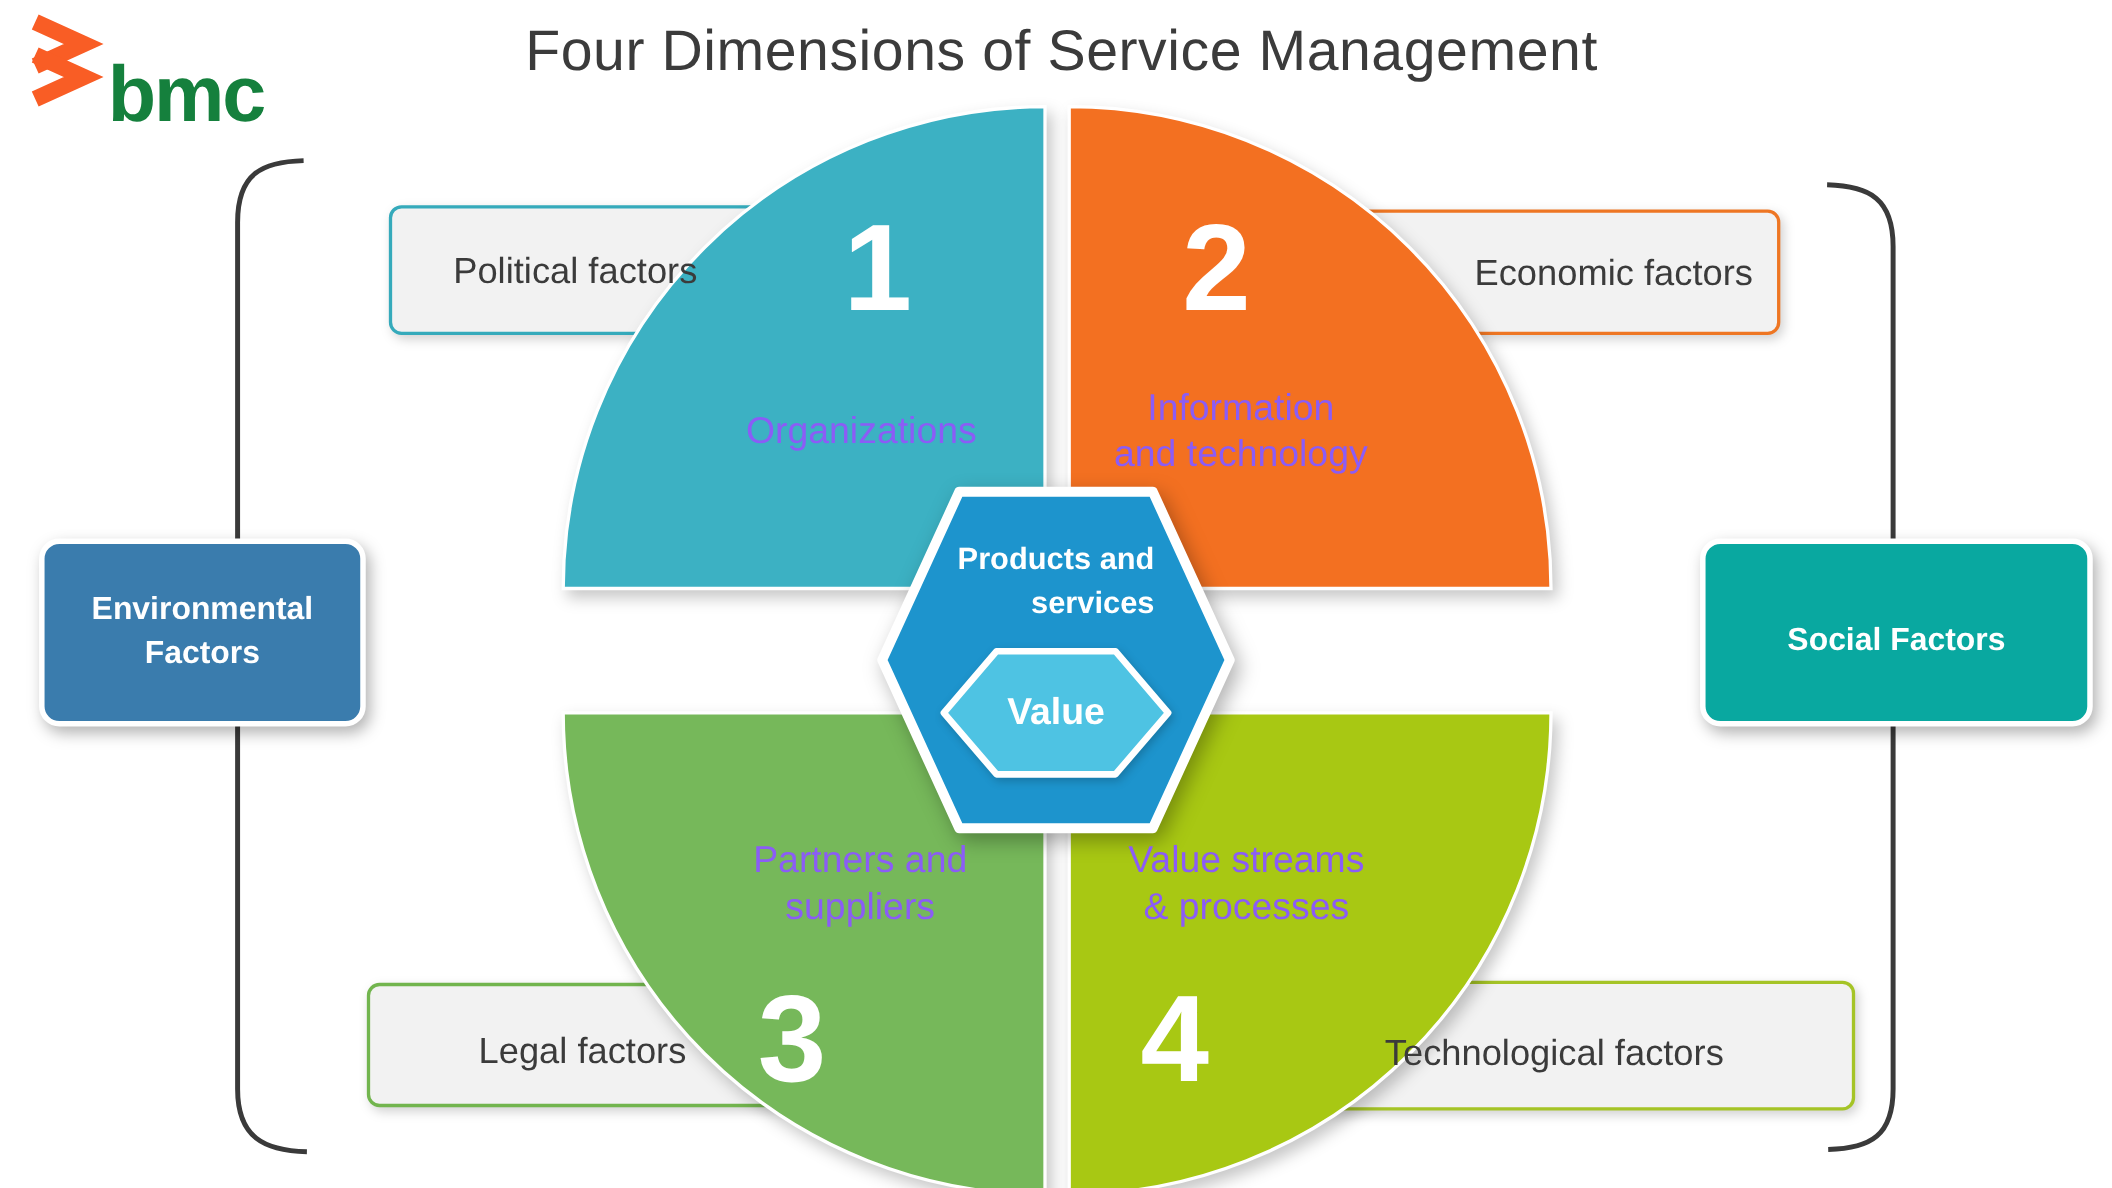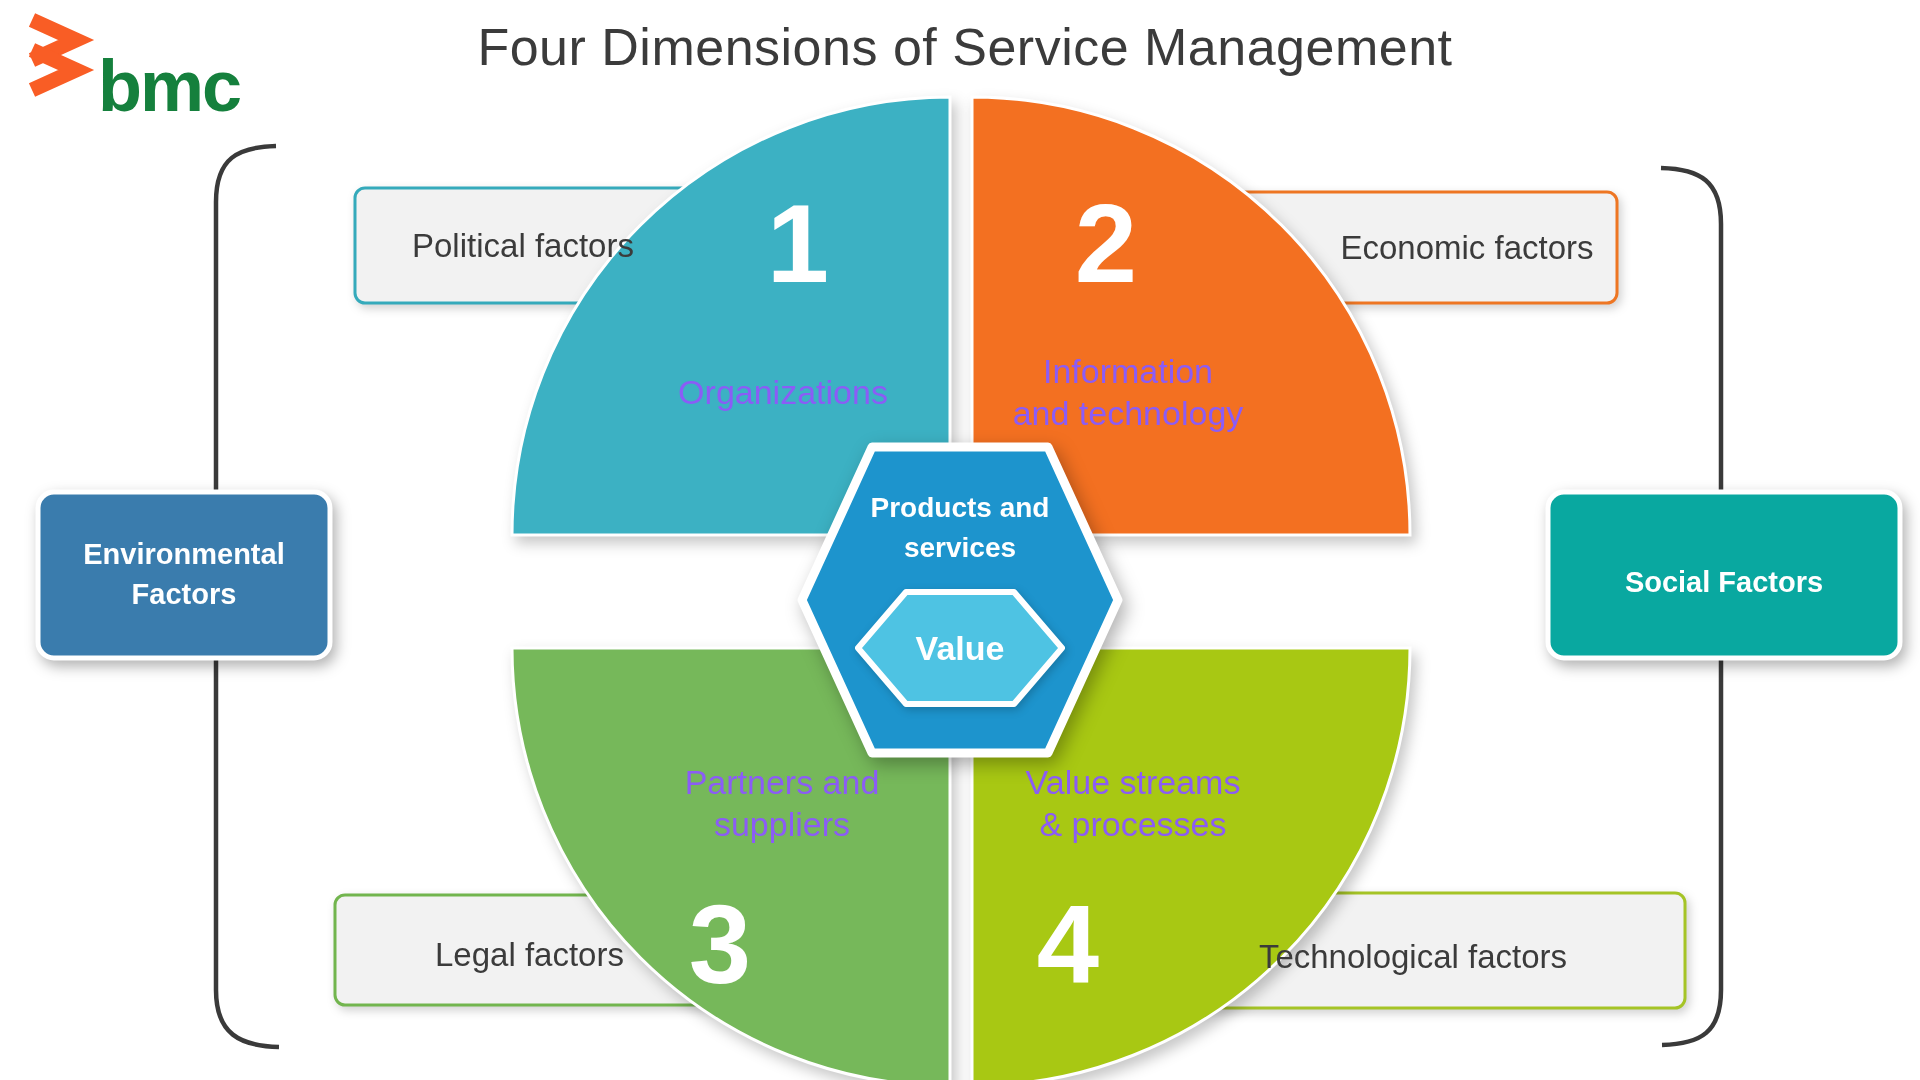--- a/index.html
+++ b/index.html
@@ -10,21 +10,21 @@
   .center{transform:translate(-50%,-50%);text-align:center;}
   .vcenter{transform:translateY(-50%);margin-left:40px;}
   .disc{filter:drop-shadow(5px 7px 7px rgba(0,0,0,.22));}
   .hex-outer{filter:drop-shadow(5px 7px 9px rgba(0,0,0,.30));}
   .hex-inner{filter:drop-shadow(2px 3px 4px rgba(0,0,0,.20));}
   .factor-rect{filter:drop-shadow(3px 4px 5px rgba(0,0,0,.18));}
   .side-rect{filter:drop-shadow(4px 6px 7px rgba(0,0,0,.30));}
   .title{left:965px;top:47px;font-size:52px;color:#3b3b3b;letter-spacing:.5px;}
   .q-number{font-size:112px;font-weight:bold;color:#ffffff;line-height:1;}
   .q-label{font-size:34px;color:#8b5cf6;line-height:42px;}
-  .hex-title{left:960px;top:528px;font-size:28px;font-weight:bold;color:#ffffff;line-height:40px;}
+  .hex-title{left:960px;top:528px;font-size:28px;font-weight:bold;color:#ffffff;line-height:40px;text-align:right;}
   .hex-value{left:960px;top:648px;font-size:34px;font-weight:bold;color:#ffffff;}
   .factor-label{font-size:33px;color:#3b3b3b;}
   .side-label{font-size:29px;font-weight:bold;color:#ffffff;line-height:40px;}
   .logo-text{left:98px;top:30px;font-size:72px;font-weight:bold;color:#15803d;letter-spacing:-2px;line-height:1;margin-top:20px;}
 </style>
 </head>
 <body>
 
 <div class="stage">
 

